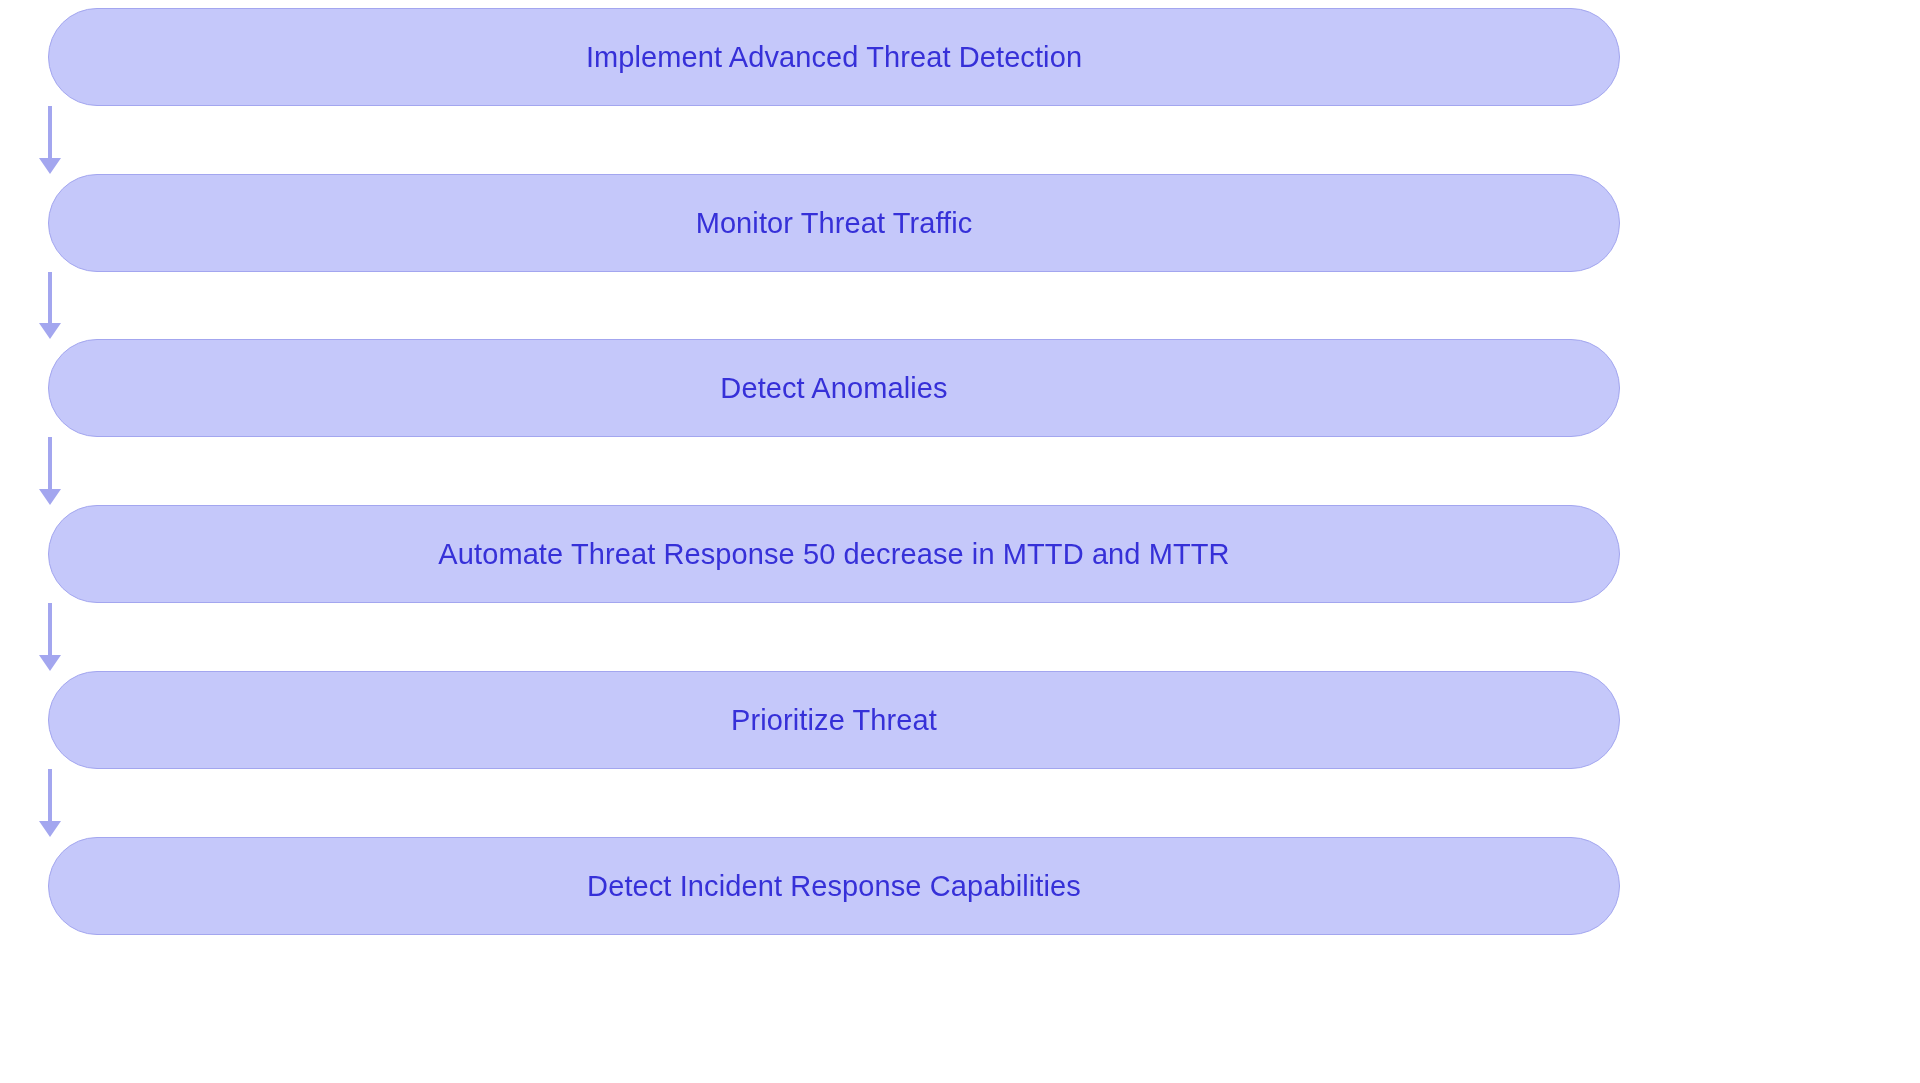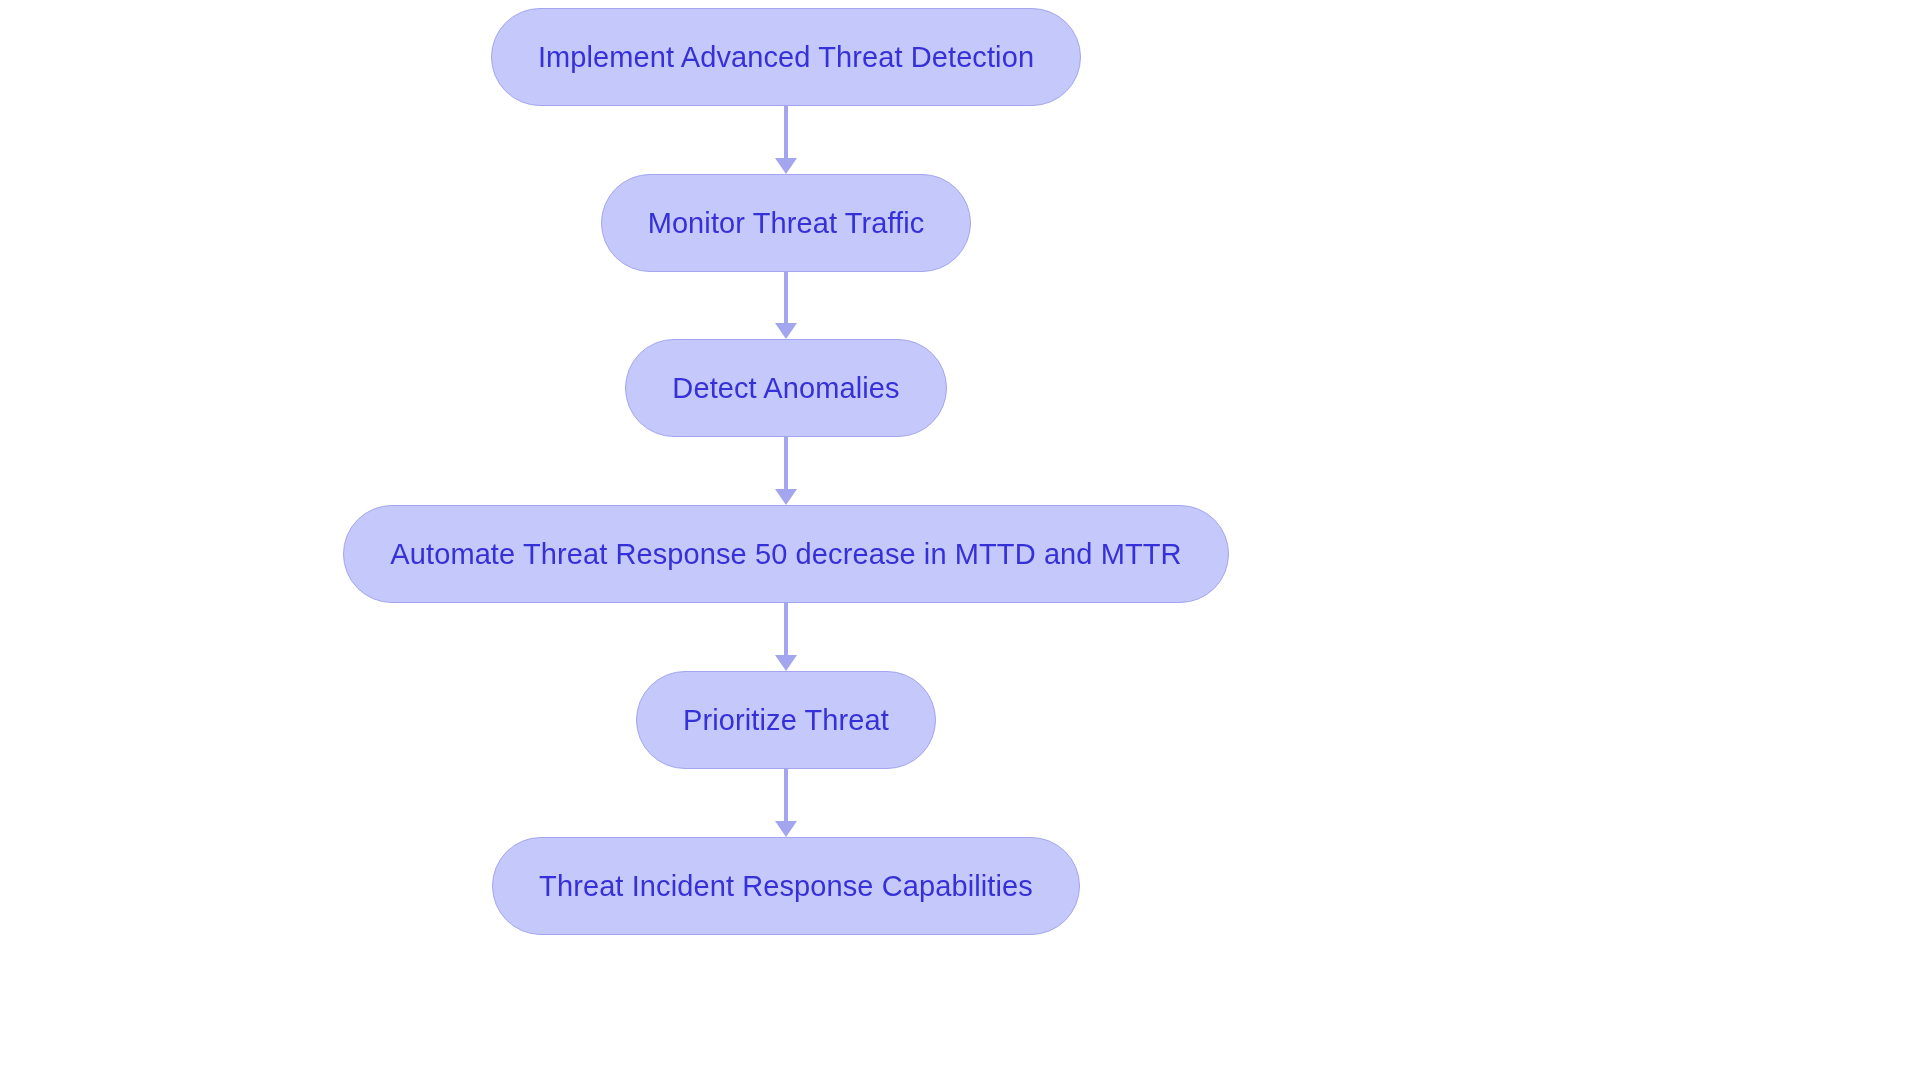--- a/index.html
+++ b/index.html
@@ -22,22 +22,22 @@
   }
 
   .flow-column {
     position: absolute;
     left: 0;
     top: 0;
     width: 1572px;
     height: 1083px;
     display: flex;
     flex-direction: column;
-    align-items: center;
     justify-content: flex-start;
+    padding-left: 48px;
   }
 
   .node {
     box-sizing: border-box;
     height: 98px;
     border-radius: 49px;
     background: #c5c8fa;
     border: 1.6px solid #a3a6ef;
     color: #3630d8;
     display: flex;
@@ -128,17 +128,17 @@
     <div class="node">
       <span>Prioritize Threat</span>
     </div>
 
     <div class="connector gap-5">
       <div class="stem"></div>
       <div class="head"></div>
     </div>
 
     <div class="node">
-      <span>Threat Incident Response Capabilities</span>
+      <span>Detect Incident Response Capabilities</span>
     </div>
 
   </div>
 </div>
 
 </body></html>

